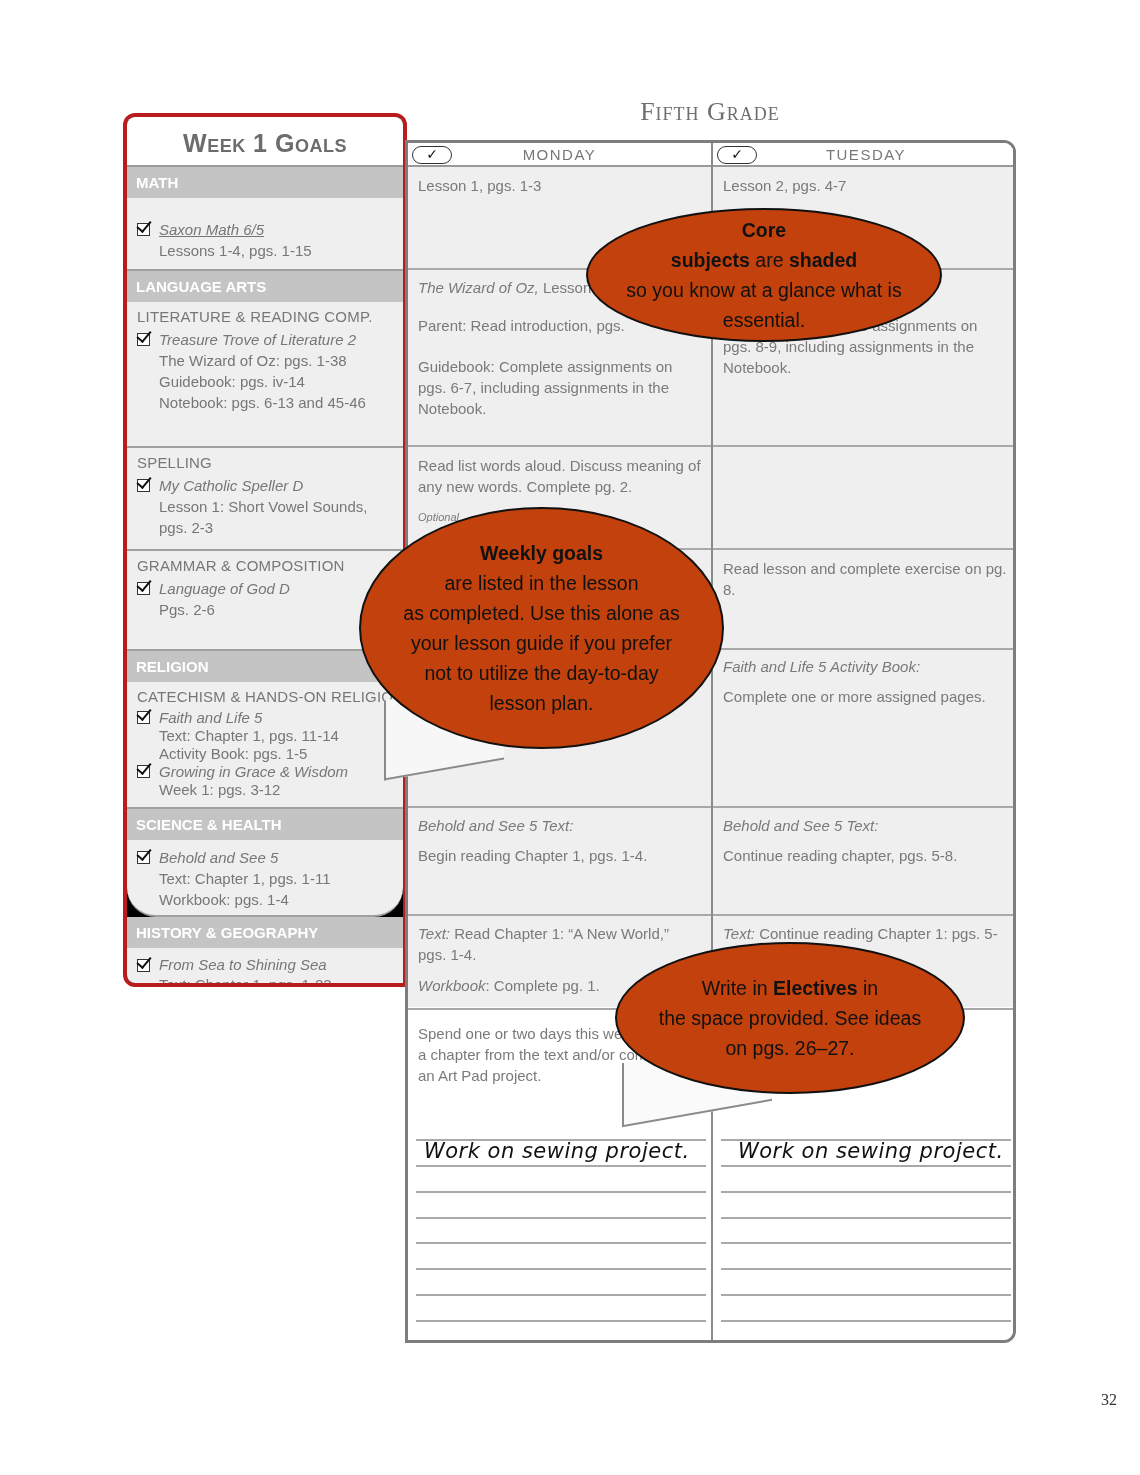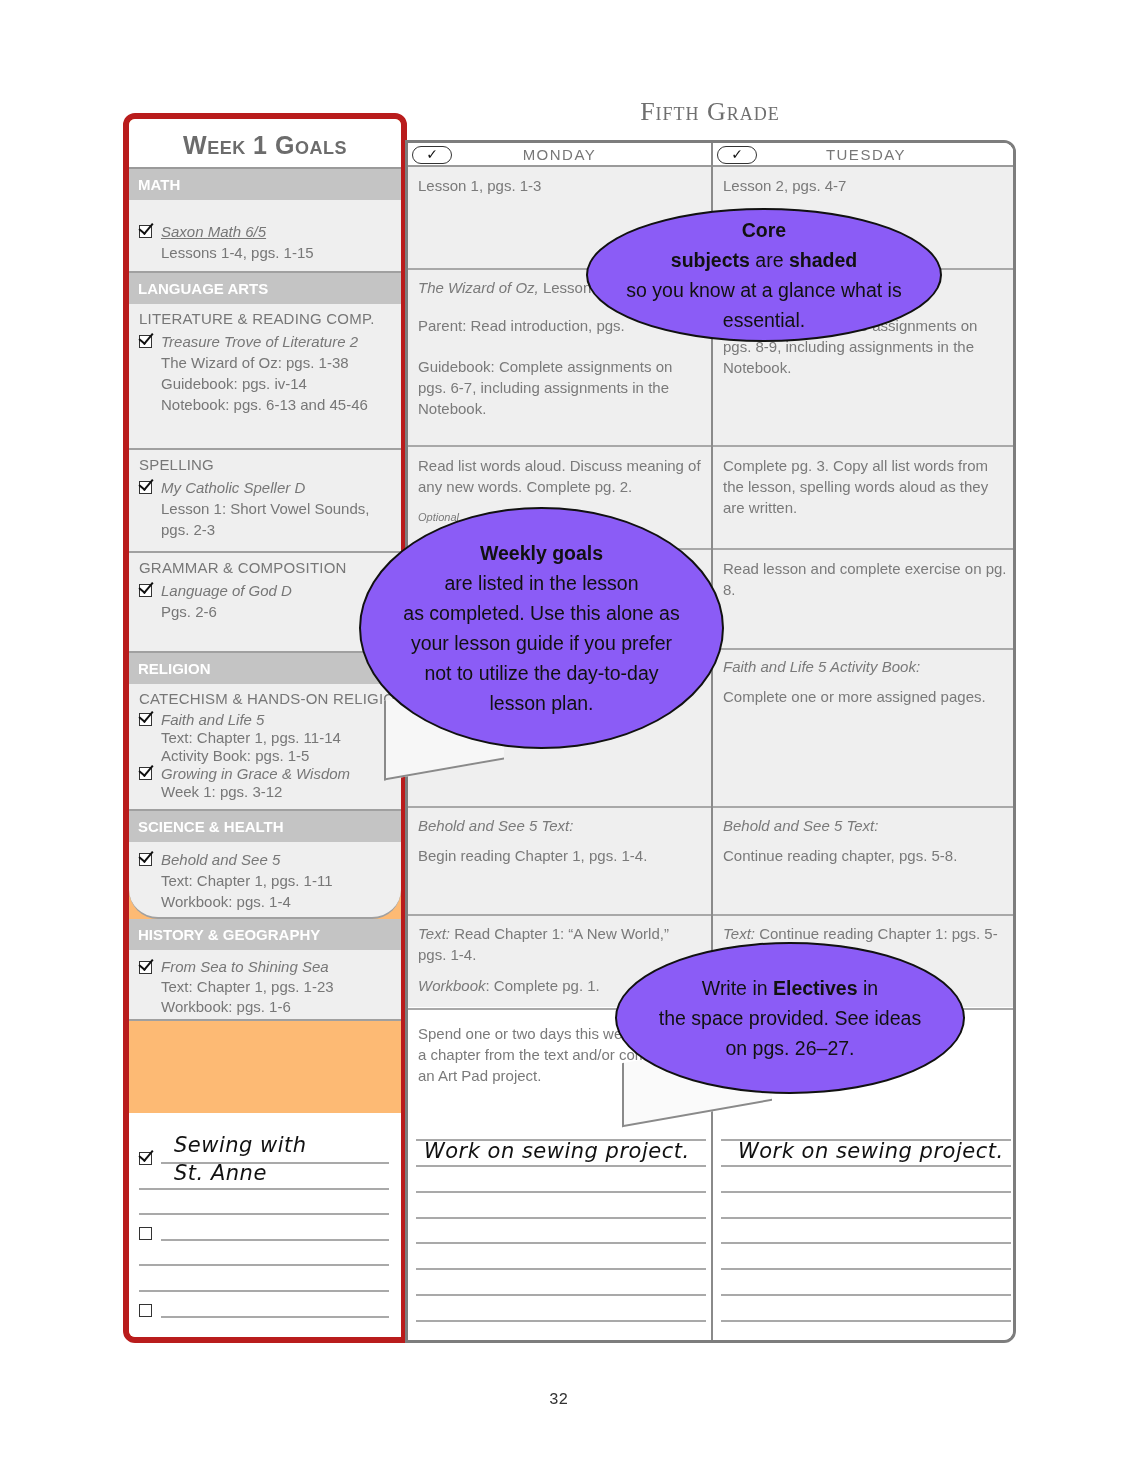--- a/index.html
+++ b/index.html
@@ -8,22 +8,22 @@
 
   
   .grade-title {
     position: absolute; left: 405px; top: 97px; width: 610px; text-align: center;
     font-family: "Liberation Serif", serif; font-size: 26px; color: #6f6f6f; letter-spacing: 1px;
     font-variant: small-caps;
   }
 
   
   .goals-panel {
-    position: absolute; left: 123px; top: 113px; width: 284px; height: 1230px;
-    border: 6px solid #b91c1c; border-radius: 12px 12px 0 12px; background: #fdba74; overflow: hidden;
+    position: absolute; left: 123px; top: 113px; width: 284px; height: 874px;
+    border: 4px solid #b91c1c; border-radius: 12px 12px 0 12px; background: #000000; overflow: hidden;
   }
   .goals-header {
     height: 50px; background: #fff; text-align: center; line-height: 52px;
     font-size: 25px; font-weight: bold; color: #6c6c6c; font-variant: small-caps; letter-spacing: 0.5px;
     border-bottom: 2px solid #9a9a9a;
   }
   .band {
     background: #c4c4c4; color: #fff; font-weight: bold; font-size: 15px;
     padding: 0 9px; height: 31px; line-height: 31px; text-transform: uppercase;
   }
@@ -60,27 +60,27 @@
   .cell { position: absolute; font-size: 15px; color: #7a7a7a; line-height: 21px; padding: 0 10px; }
   .cell p { margin-bottom: 9px; }
   .cell i { font-style: italic; }
   .white-area { position: absolute; left: 0; right: 0; background: #fff; }
 
   .rule { position: absolute; height: 1.5px; background: #a9a9a9; }
   .hand { position: absolute; font-family: "DejaVu Sans", sans-serif; font-size: 21px; color: #111; font-style: italic; letter-spacing: 0.5px; }
 
   
   .bubble {
-    position: absolute; background: #8b5cf6; border: 2.5px solid #111; border-radius: 50%;
+    position: absolute; background: #c2410c; border: 2.5px solid #111; border-radius: 50%;
     color: #111; text-align: center; font-size: 19.5px; line-height: 30px; display: flex; flex-direction: column; justify-content: center;
   }
   .bubble b { font-weight: bold; }
   .tail { position: absolute; border: 2px solid #8a8a8a; border-top: none; border-right: none; }
 
-  .page-number { position: absolute; left: 0; width: 1117px; top: 1391px; text-align: center; font-size: 16px; color: #333; font-family: Liberation Mono, monospace; }
+  .page-number { position: absolute; left: 0; width: 1117px; top: 1391px; text-align: right; font-size: 16px; color: #333; font-family: Liberation Serif, serif; }
 </style>
 </head>
 <body>
 
 <div class="grade-title">Fifth Grade</div>
 
 <div class="goals-panel">
   <div class="goals-header">Week 1 Goals</div>
 
   <div class="gblock shaded" style="top:50px;height:104px;">
@@ -213,21 +213,20 @@
     <p><i>Behold and See 5 Text:</i></p>
     <p>Begin reading Chapter 1, pgs. 1-4.</p>
   </div>
   <div class="cell" style="left:0;top:780px;width:303px;">
     <p style="margin-bottom:10px;"><i>Text:</i><span> Read Chapter 1: “A New World,” pgs. 1-4.</span></p>
     <p><i>Workbook</i><span>: Complete pg. 1.</span></p>
   </div>
 
   <div class="cell" style="left:305px;top:32px;width:306px;">Lesson 2, pgs. 4-7</div>
   <div class="cell" style="left:305px;top:172px;width:306px;">Guidebook: Complete assignments on pgs. 8-9, including assignments in the Notebook.</div>
-  <div class="cell" style="left:305px;top:312px;width:306px;">Complete pg. 3. Copy all list words from the lesson, spelling words aloud as they are written.</div>
   <div class="cell" style="left:305px;top:415px;width:306px;">Read lesson and complete exercise on pg. 8.</div>
   <div class="cell" style="left:305px;top:513px;width:306px;">
     <p><i>Faith and Life 5 Activity Book:</i></p>
     <p>Complete one or more assigned pages.</p>
   </div>
   <div class="cell" style="left:305px;top:672px;width:306px;">
     <p><i>Behold and See 5 Text:</i></p>
     <p>Continue reading chapter, pgs. 5-8.</p>
   </div>
   <div class="cell" style="left:305px;top:780px;width:306px;">

